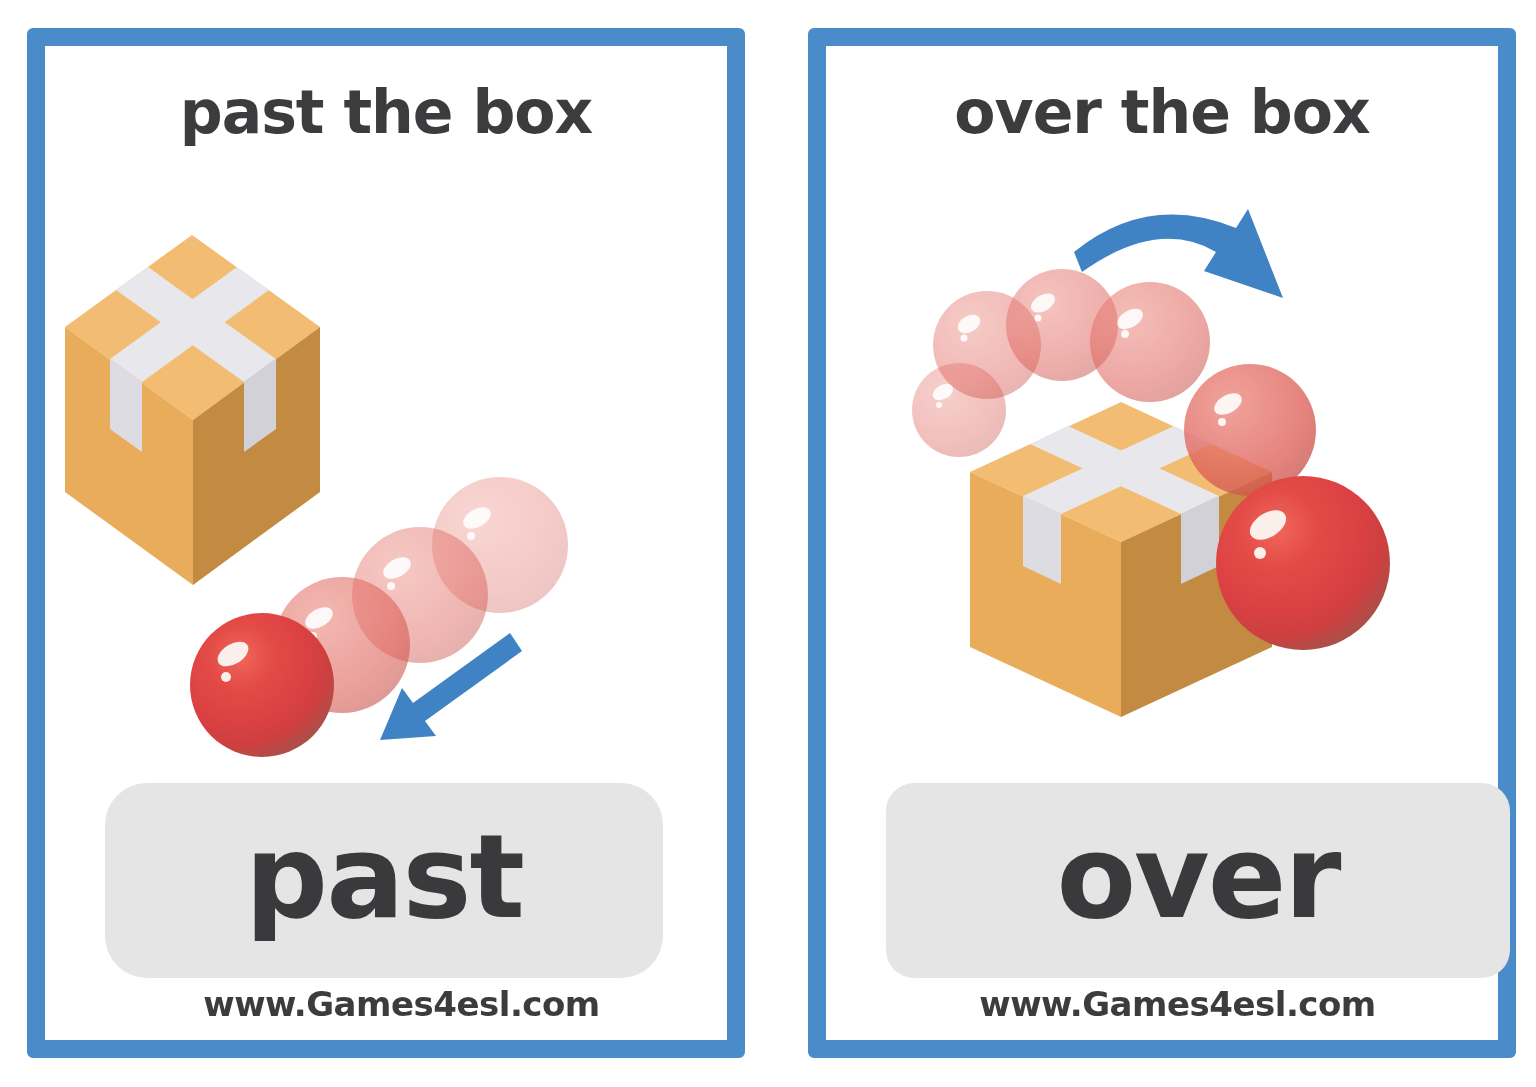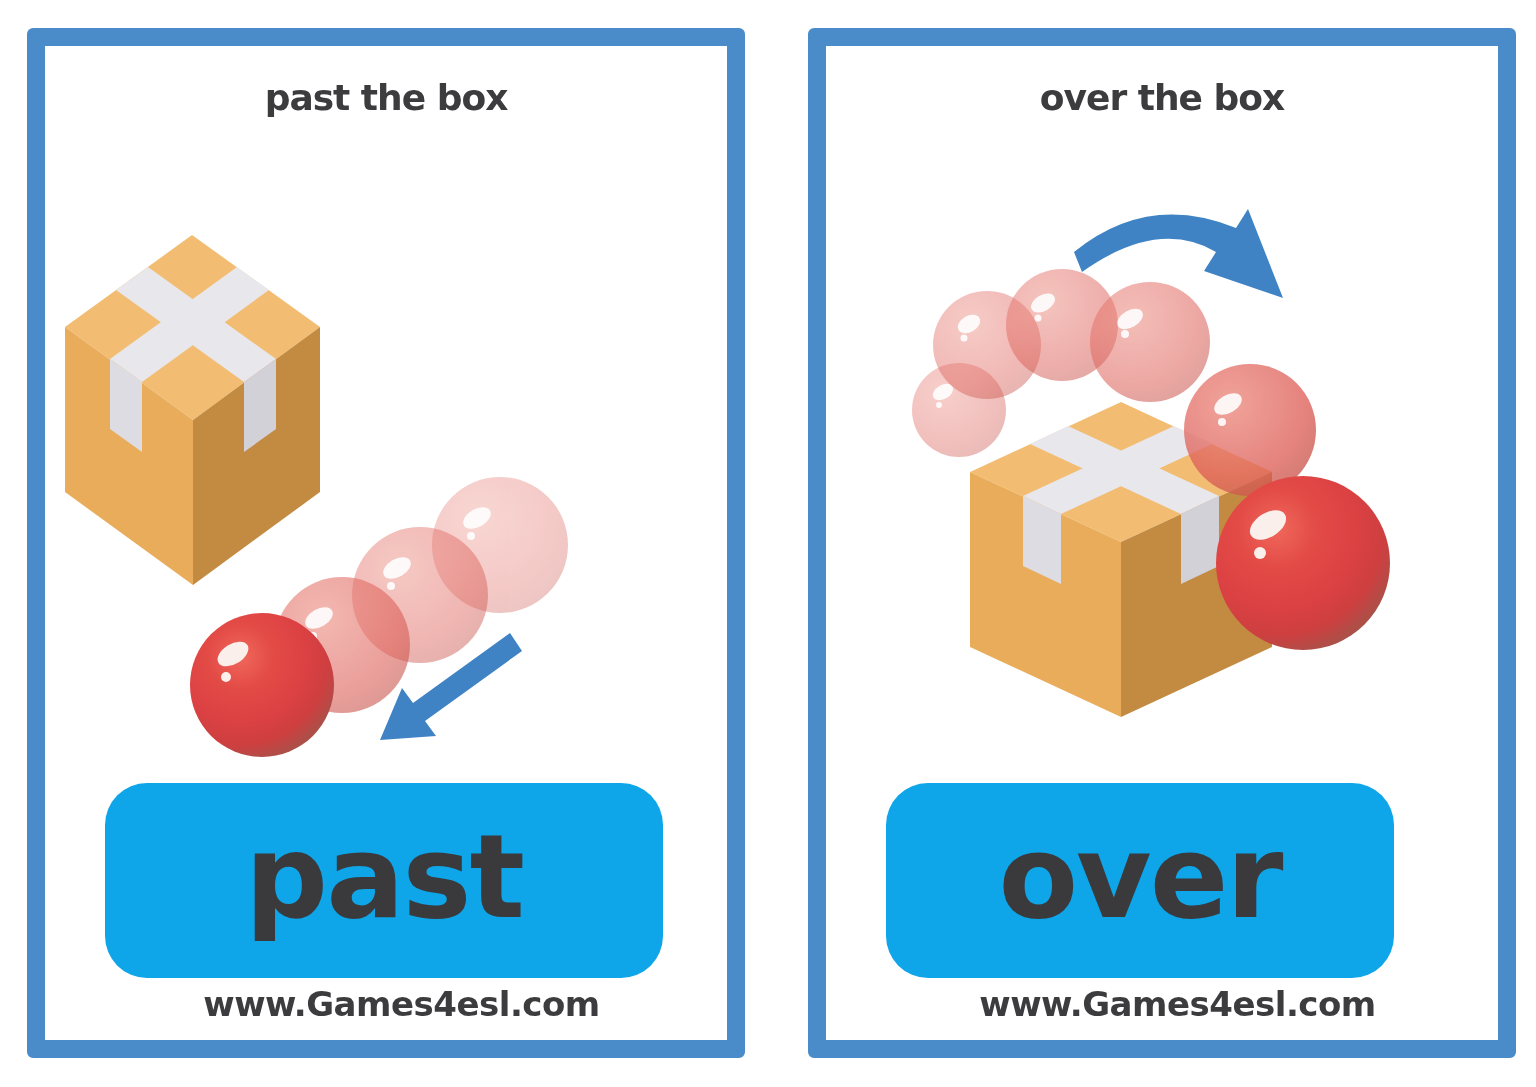--- a/index.html
+++ b/index.html
@@ -11,31 +11,31 @@
   .card{
     position:absolute;top:28px;height:1030px;
     border:18px solid #4A8CC9;border-radius:6px;
     background:#ffffff;box-sizing:border-box;
   }
   .card.left{left:27px;width:718px;}
   .card.right{left:808px;width:708px;}
   .card-title{
     position:absolute;top:30px;left:0;right:0;
     text-align:center;
-    font-size:36px;font-weight:bold;color:#3C3C3E;
+    font-size:60px;font-weight:bold;color:#3C3C3E;
     letter-spacing:-1px;line-height:1.2;
   }
   .illustration{position:absolute;left:0;top:0;}
   .word-panel{
     position:absolute;top:737px;left:60px;height:195px;
-    background:#0ea5e9;border-radius:42px;
+    background:#e5e5e5;border-radius:42px;
     display:flex;align-items:center;justify-content:center;
   }
   .card.left  .word-panel{width:558px;}
-  .card.right .word-panel{width:508px;}
+  .card.right .word-panel{width:624px;border-radius:28px;}
   .word{
     font-size:116px;font-weight:bold;color:#3A3A3C;letter-spacing:-2px;
     transform:translateY(-4px);
   }
   .website{
     position:absolute;top:938px;left:0;right:0;text-align:center;
     font-size:34px;font-weight:bold;color:#3C3C3E;letter-spacing:-0.5px;padding-left:31px;
   }
 </style>
 </head>

